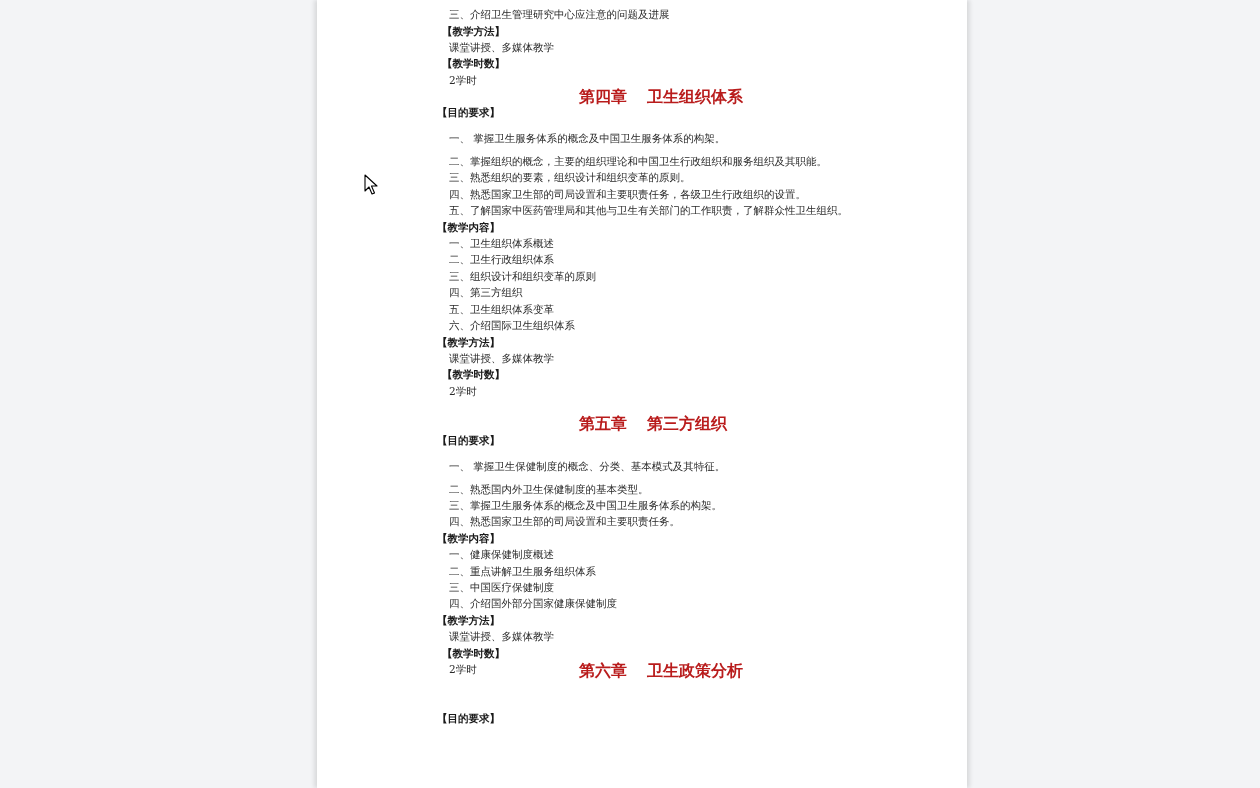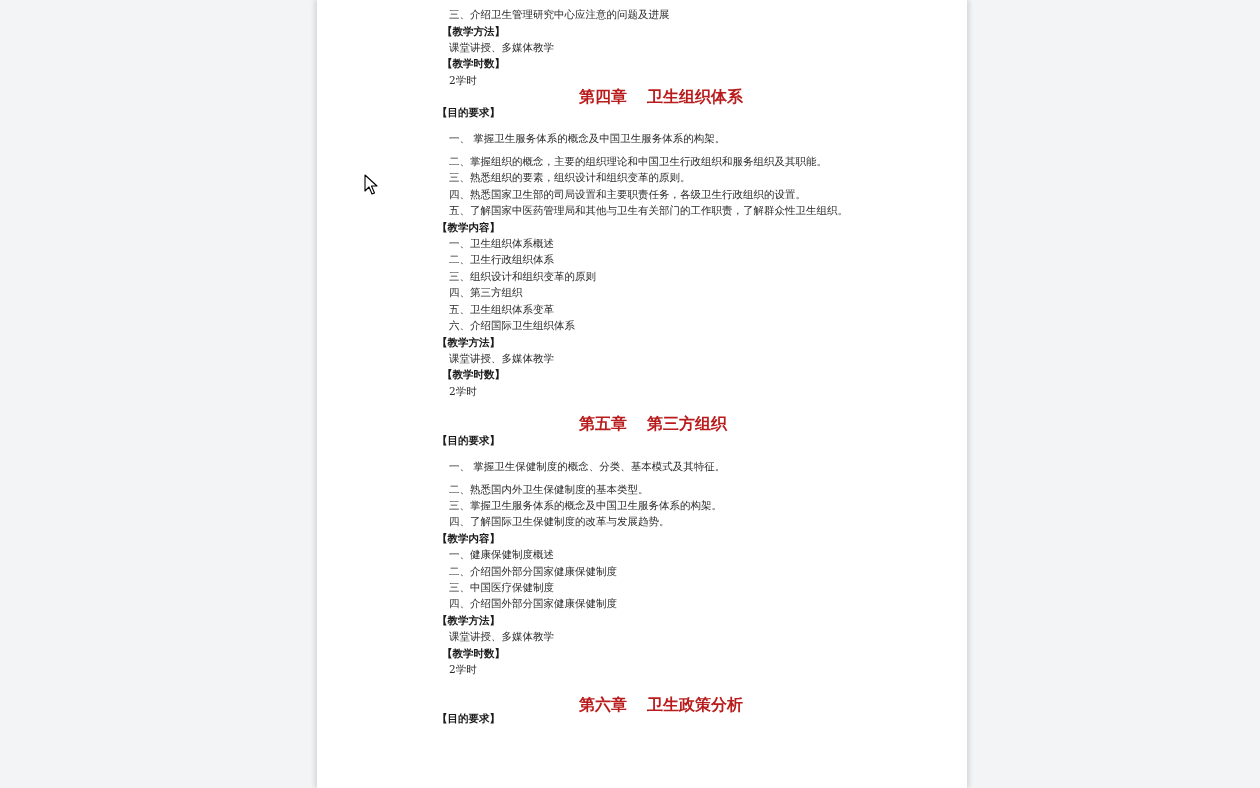--- a/index.html
+++ b/index.html
@@ -91,32 +91,32 @@
     <div class="line heading ind" style="top:368px">【教学时数】</div>
     <div class="line item" style="top:385px">2学时</div>
 
     <div class="line chapter" style="top:417px">
       <span>第五章</span><span class="gap"></span><span>第三方组织</span>
     </div>
     <div class="line heading" style="top:434px">【目的要求】</div>
     <div class="line item" style="top:460px">一、 掌握卫生保健制度的概念、分类、基本模式及其特征。</div>
     <div class="line item" style="top:483px">二、熟悉国内外卫生保健制度的基本类型。</div>
     <div class="line item" style="top:499px">三、掌握卫生服务体系的概念及中国卫生服务体系的构架。</div>
-    <div class="line item" style="top:515px">四、了解国际卫生保健制度的改革与发展趋势。</div>
+    <div class="line item" style="top:515px">四、熟悉国家卫生部的司局设置和主要职责任务。</div>
     <div class="line heading" style="top:532px">【教学内容】</div>
     <div class="line item" style="top:548px">一、健康保健制度概述</div>
-    <div class="line item" style="top:565px">二、介绍国外部分国家健康保健制度</div>
+    <div class="line item" style="top:565px">二、重点讲解卫生服务组织体系</div>
     <div class="line item" style="top:581px">三、中国医疗保健制度</div>
     <div class="line item" style="top:597px">四、介绍国外部分国家健康保健制度</div>
     <div class="line heading" style="top:614px">【教学方法】</div>
     <div class="line item" style="top:630px">课堂讲授、多媒体教学</div>
     <div class="line heading ind" style="top:647px">【教学时数】</div>
     <div class="line item" style="top:663px">2学时</div>
 
-    <div class="line chapter" style="top:698px">
+    <div class="line chapter" style="top:664px">
       <span>第六章</span><span class="gap"></span><span>卫生政策分析</span>
     </div>
     <div class="line heading" style="top:712px">【目的要求】</div>
   </div>
 
   <svg class="cursor" viewBox="0 0 14 22">
     <path d="M1 1 L1 17 L5 13 L8 20 L10.5 19 L7.5 12 L13 12 Z" fill="#ffffff" stroke="#000000" stroke-width="1.1" stroke-linejoin="round"></path>
   </svg>
 </div>
 

